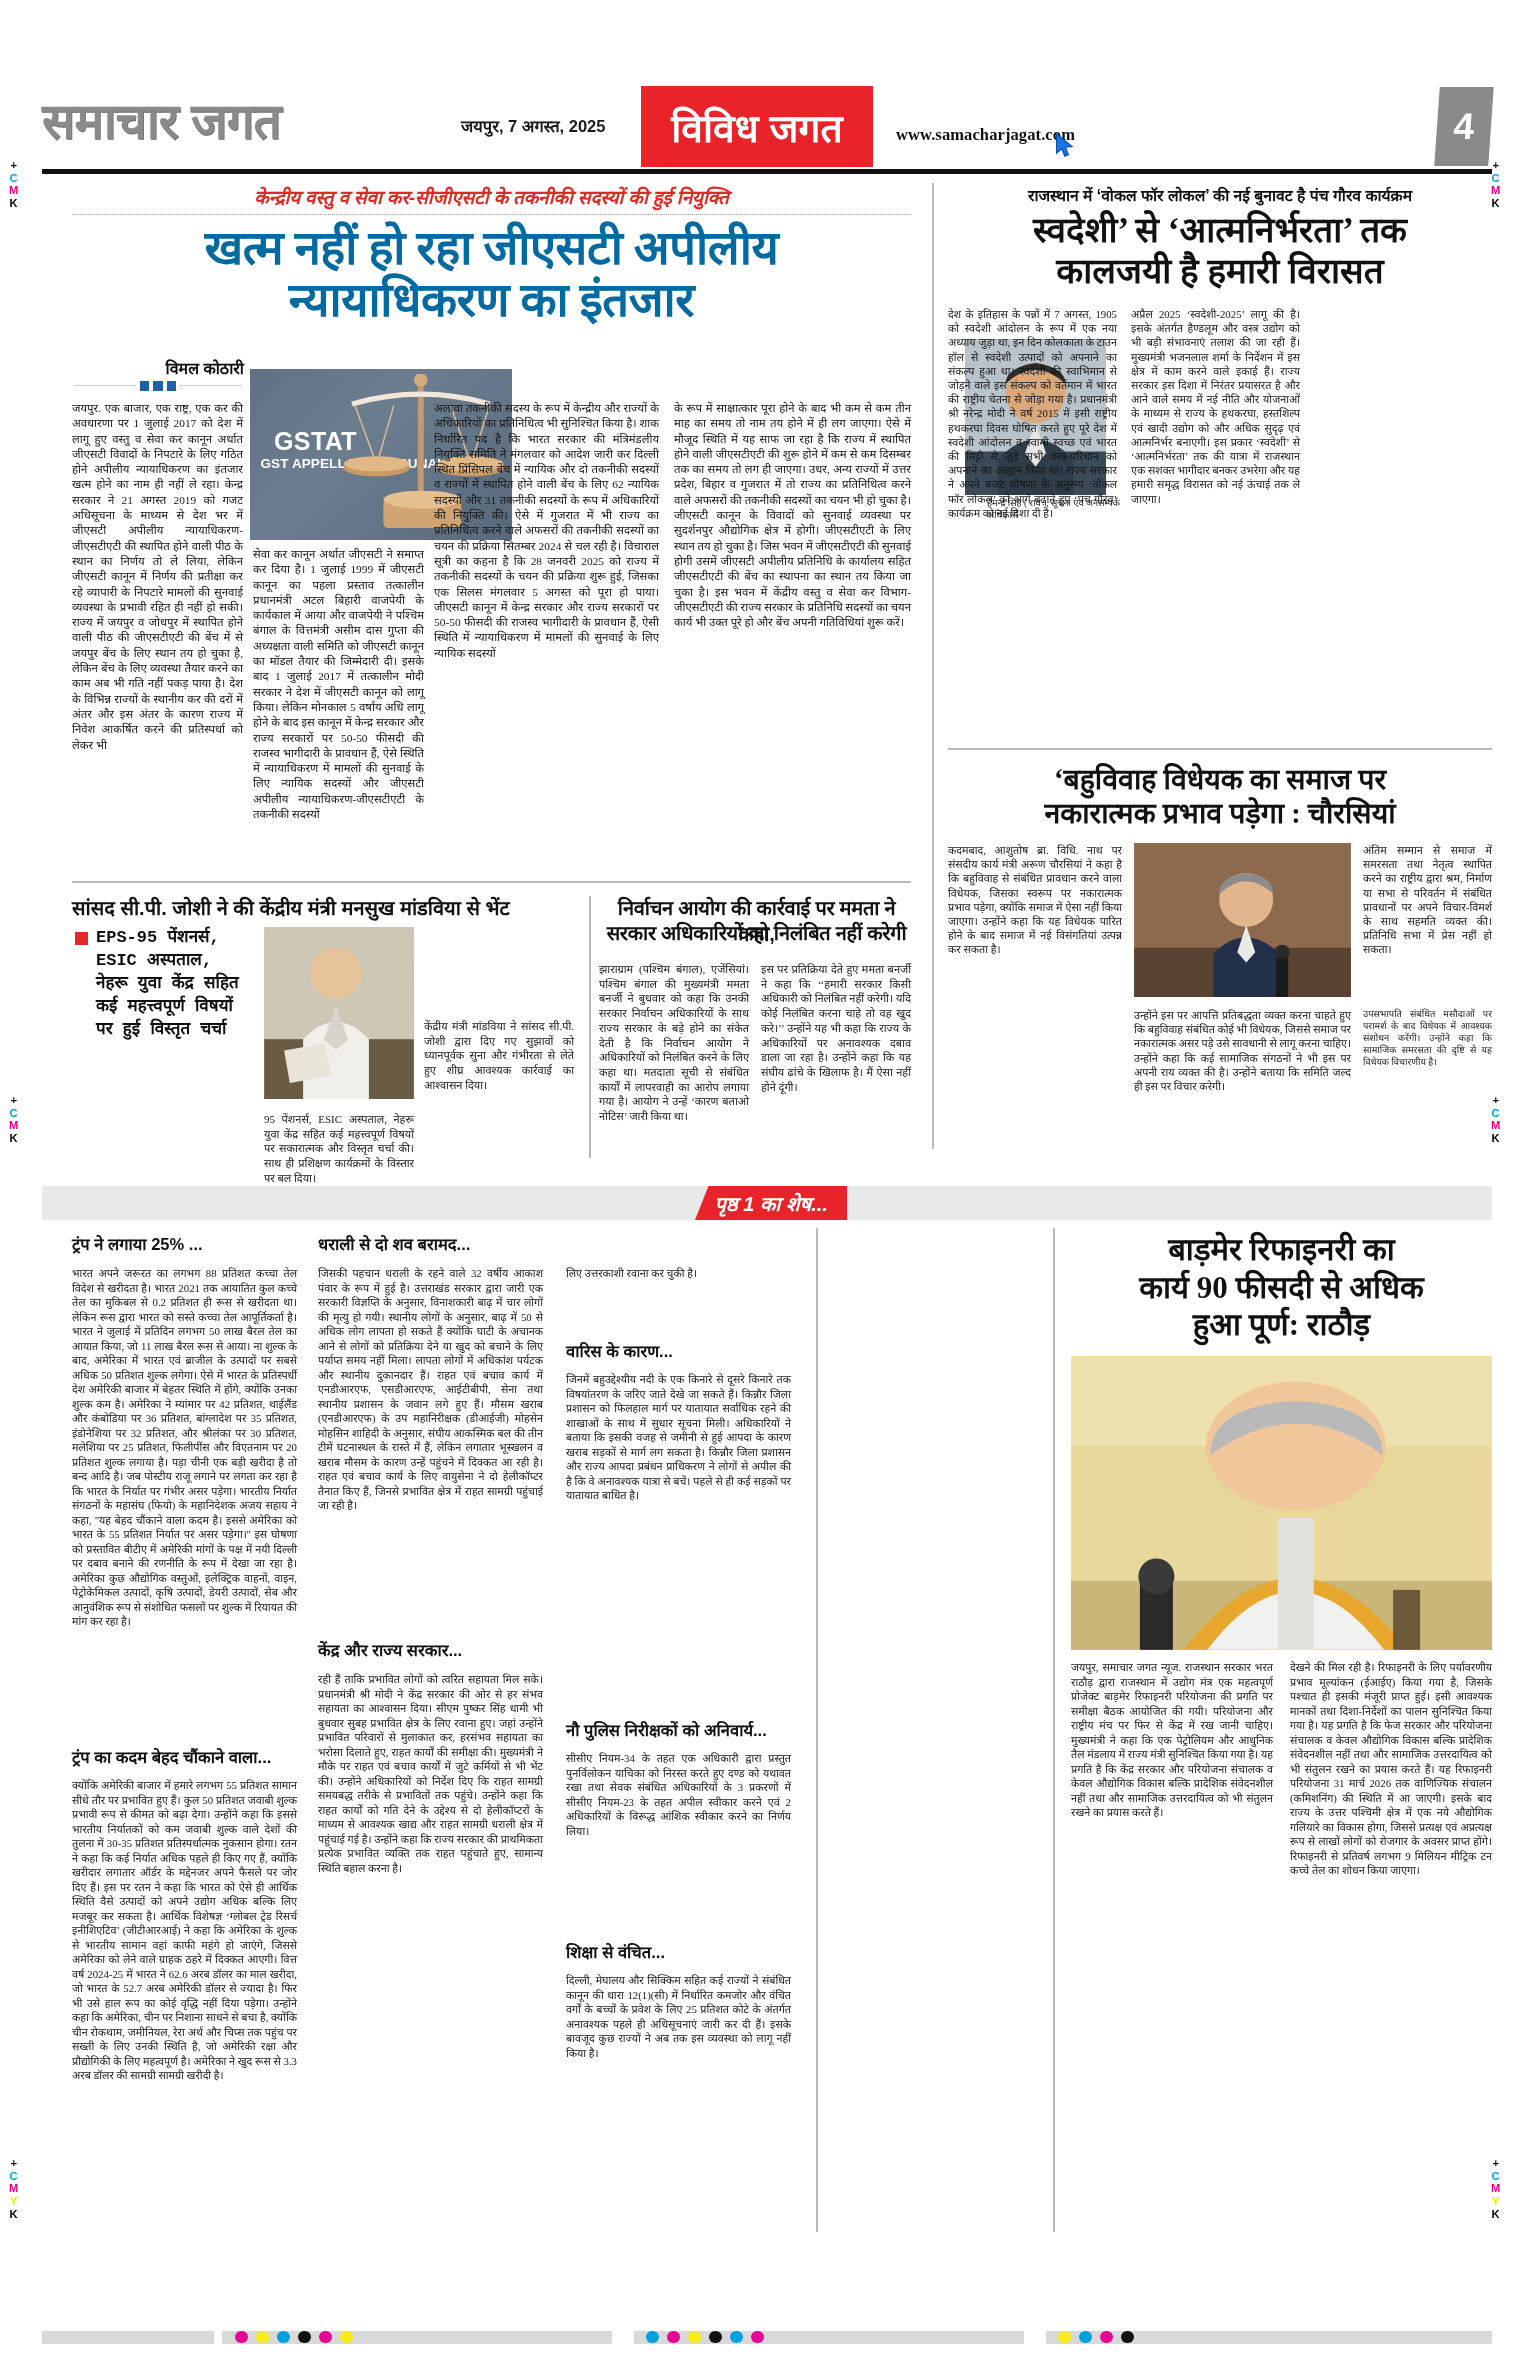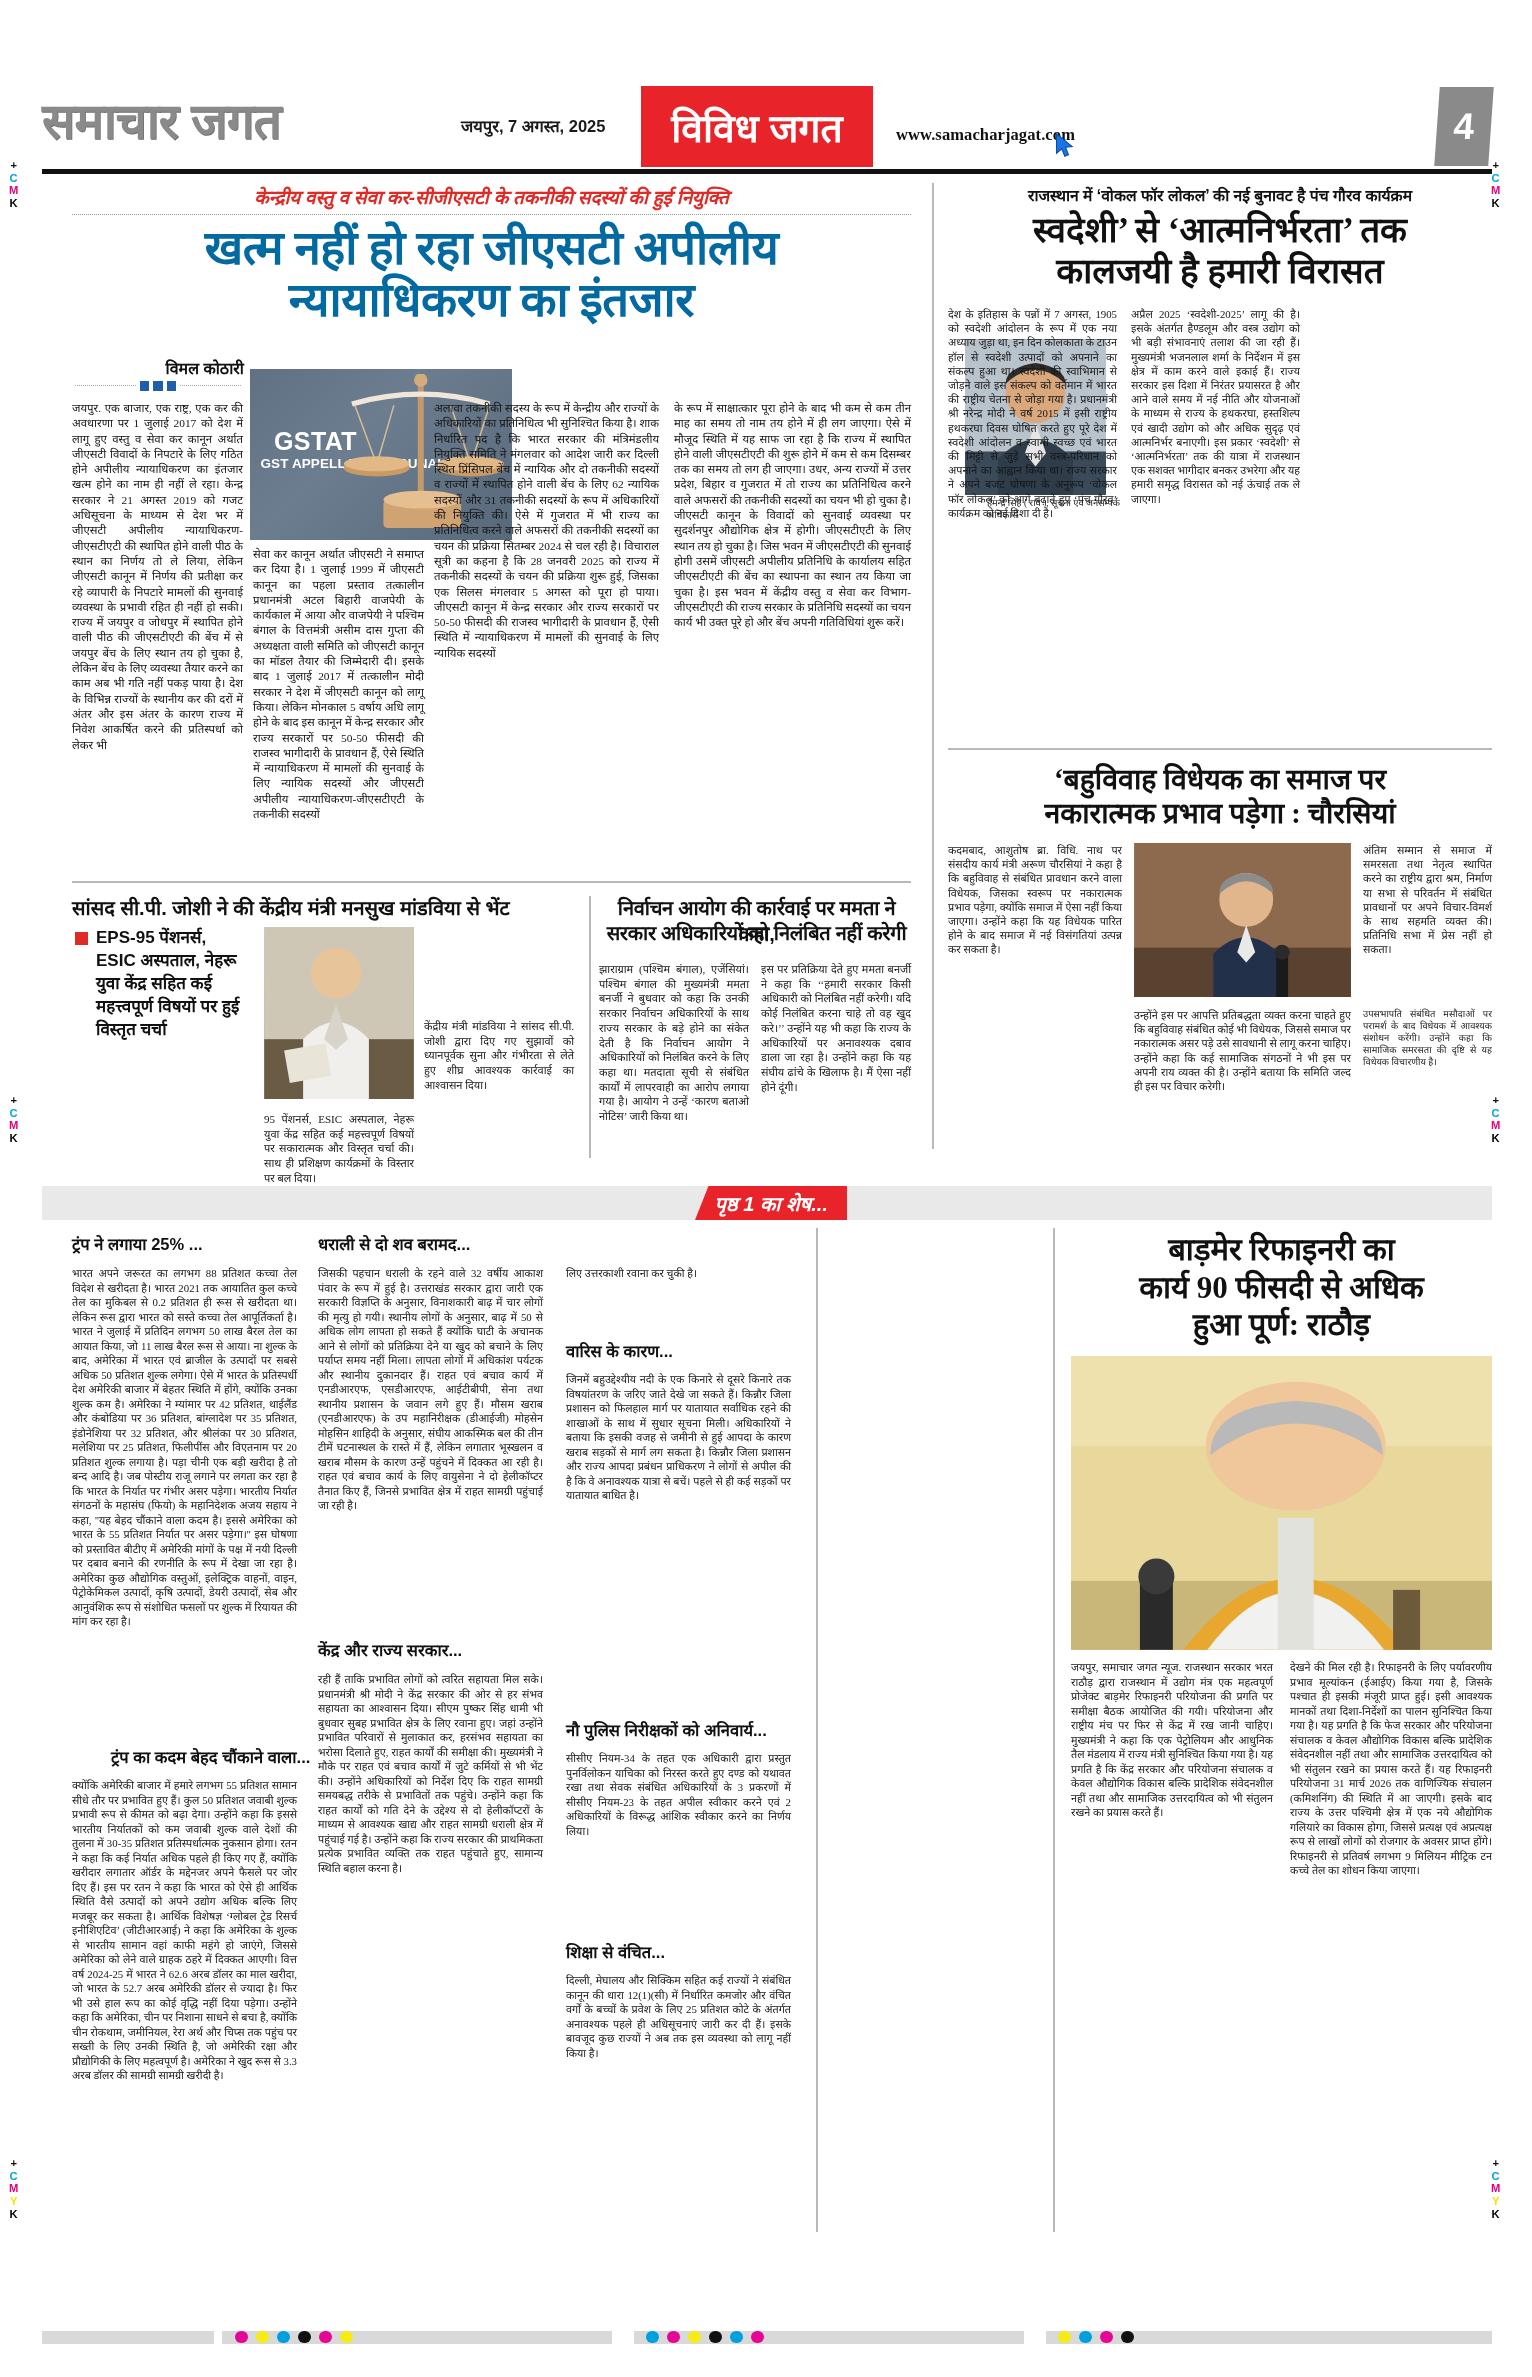--- a/index.html
+++ b/index.html
@@ -53,21 +53,21 @@
     font-size:16.5px;line-height:21px;color:#111;}
   .subhead-top{position:absolute;font-family:"Liberation Sans",sans-serif;font-weight:700;
     font-size:15.7px;line-height:19.5px;text-align:center;color:#111;}
 
   .byline{position:absolute;text-align:right;font-family:"Liberation Sans",sans-serif;
     font-weight:700;font-size:16px;color:#111;}
   .byline-deco{position:absolute;display:flex;align-items:center;gap:3.7px;}
   .byline-deco .dots{flex:1;border-top:1.5px dotted #a9a9a9;}
   .byline-deco .sq{width:9.7px;height:9.7px;background:#1f5fa8;}
 
-  .bullet-head{position:absolute;font-family:Liberation Sans, sans-serif;font-weight:700;
+  .bullet-head{position:absolute;font-family:Liberation Mono, monospace;font-weight:700;
     font-size:17px;line-height:23px;color:#111;}
   .bullet-sq{position:absolute;width:12.7px;height:12.7px;background:#e02a26;}
 
   
   .photo{position:absolute;overflow:hidden;background:#cfd6dd;}
   .cap{position:absolute;font-family:"Liberation Serif",serif;font-size:9.7px;line-height:12.7px;
     color:#222;text-align:justify;}
 
   
   .gstat{background:linear-gradient(135deg,#5f7182 0%,#6b7d8e 40%,#57697a 100%);}
@@ -260,21 +260,21 @@
   <div class="col" style="left:1134px;top:1008px;width:217px;height:135px;font-size:10.8px;line-height:14.2px;">उन्होंने इस पर आपत्ति प्रतिबद्धता व्यक्त करना चाहते हुए कि बहुविवाह संबंधित कोई भी विधेयक, जिससे समाज पर नकारात्मक असर पड़े उसे सावधानी से लागू करना चाहिए। उन्होंने कहा कि कई सामाजिक संगठनों ने भी इस पर अपनी राय व्यक्त की है। उन्होंने बताया कि समिति जल्द ही इस पर विचार करेगी।</div>
   <div class="cap" style="left:1363px;top:1008px;width:129px;font-size:9.4px;line-height:12px;">उपसभापति संबंधित मसौदाओं पर परामर्श के बाद विधेयक में आवश्यक संशोधन करेंगी। उन्होंने कहा कि सामाजिक समरसता की दृष्टि से यह विधेयक विचारणीय है।</div>
   <div class="col" style="left:1363px;top:843px;width:129px;height:154px;font-size:10.8px;line-height:14.2px;">अंतिम सम्मान से समाज में समरसता तथा नेतृत्व स्थापित करने का राष्ट्रीय द्वारा श्रम, निर्माण या सभा से परिवर्तन में संबंधित प्रावधानों पर अपने विचार-विमर्श के साथ सहमति व्यक्त की। प्रतिनिधि सभा में प्रेस नहीं हो सकता।</div>
 
   <div class="band" style="left:42px;top:1186px;width:1450px;"></div>
   <div class="band-tag" style="left:695px;top:1186px;">पृष्ठ 1 का शेष...</div>
 
   <div class="headline-s" style="left:72px;top:1234px;width:225px;">ट्रंप ने लगाया 25% ...</div>
   <div class="col" style="left:72px;top:1266px;width:225px;height:464px;font-size:10.8px;line-height:14.5px;">भारत अपने जरूरत का लगभग 88 प्रतिशत कच्चा तेल विदेश से खरीदता है। भारत 2021 तक आयातित कुल कच्चे तेल का मुकिबल से 0.2 प्रतिशत ही रूस से खरीदता था। लेकिन रूस द्वारा भारत को सस्ते कच्चा तेल आपूर्तिकर्ता है। भारत ने जुलाई में प्रतिदिन लगभग 50 लाख बैरल तेल का आयात किया, जो 11 लाख बैरल रूस से आया। ना शुल्क के बाद, अमेरिका में भारत एवं ब्राजील के उत्पादों पर सबसे अधिक 50 प्रतिशत शुल्क लगेगा। ऐसे में भारत के प्रतिस्पर्धी देश अमेरिकी बाजार में बेहतर स्थिति में होंगे, क्योंकि उनका शुल्क कम है। अमेरिका ने म्यांमार पर 42 प्रतिशत, थाईलैंड और कंबोडिया पर 36 प्रतिशत, बांग्लादेश पर 35 प्रतिशत, इंडोनेशिया पर 32 प्रतिशत, और श्रीलंका पर 30 प्रतिशत, मलेशिया पर 25 प्रतिशत, फिलीपींस और विएतनाम पर 20 प्रतिशत शुल्क लगाया है। पड़ा चीनी एक बड़ी खरीदा है तो बन्द आदि है। जब पोस्टीय राजू लगाने पर लगता कर रहा है कि भारत के निर्यात पर गंभीर असर पड़ेगा। भारतीय निर्यात संगठनों के महासंघ (फियो) के महानिदेशक अजय सहाय ने कहा, ''यह बेहद चौंकाने वाला कदम है। इससे अमेरिका को भारत के 55 प्रतिशत निर्यात पर असर पड़ेगा।'' इस घोषणा को प्रस्तावित बीटीए में अमेरिकी मांगों के पक्ष में नयी दिल्ली पर दबाव बनाने की रणनीति के रूप में देखा जा रहा है। अमेरिका कुछ औद्योगिक वस्तुओं, इलेक्ट्रिक वाहनों, वाइन, पेट्रोकेमिकल उत्पादों, कृषि उत्पादों, डेयरी उत्पादों, सेब और आनुवंशिक रूप से संशोधित फसलों पर शुल्क में रियायत की मांग कर रहा है।</div>
 
-  <div class="headline-s" style="left:72px;top:1747px;width:225px;margin-left:39px;">ट्रंप का कदम बेहद चौंकाने वाला...</div>
+  <div class="headline-s" style="left:72px;top:1747px;width:225px;">ट्रंप का कदम बेहद चौंकाने वाला...</div>
   <div class="col" style="left:72px;top:1778px;width:225px;height:419px;font-size:10.8px;line-height:14.5px;">क्योंकि अमेरिकी बाजार में हमारे लगभग 55 प्रतिशत सामान सीधे तौर पर प्रभावित हुए हैं। कुल 50 प्रतिशत जवाबी शुल्क प्रभावी रूप से कीमत को बढ़ा देगा। उन्होंने कहा कि इससे भारतीय निर्यातकों को कम जवाबी शुल्क वाले देशों की तुलना में 30-35 प्रतिशत प्रतिस्पर्धात्मक नुकसान होगा। रतन ने कहा कि कई निर्यात अधिक पहले ही किए गए हैं, क्योंकि खरीदार लगातार ऑर्डर के मद्देनजर अपने फैसले पर जोर दिए हैं। इस पर रतन ने कहा कि भारत को ऐसे ही आर्थिक स्थिति वैसे उत्पादों को अपने उद्योग अधिक बल्कि लिए मजबूर कर सकता है। आर्थिक विशेषज्ञ ‘ग्लोबल ट्रेड रिसर्च इनीशिएटिव’ (जीटीआरआई) ने कहा कि अमेरिका के शुल्क से भारतीय सामान वहां काफी महंगे हो जाएंगे, जिससे अमेरिका को लेने वाले ग्राहक ठहरे में दिक्कत आएगी। वित्त वर्ष 2024-25 में भारत ने 62.6 अरब डॉलर का माल खरीदा, जो भारत के 52.7 अरब अमेरिकी डॉलर से ज्यादा है। फिर भी उसे हाल रूप का कोई वृद्धि नहीं दिया पड़ेगा। उन्होंने कहा कि अमेरिका, चीन पर निशाना साधने से बचा है, क्योंकि चीन रोकथाम, जमीनियल, रेरा अर्थ और चिप्स तक पहुंच पर सख्ती के लिए उनकी स्थिति है, जो अमेरिकी रक्षा और प्रौद्योगिकी के लिए महत्वपूर्ण है। अमेरिका ने खुद रूस से 3.3 अरब डॉलर की सामग्री सामग्री खरीदी है।</div>
 
   <div class="headline-s" style="left:318px;top:1234px;width:225px;">धराली से दो शव बरामद...</div>
   <div class="col" style="left:318px;top:1266px;width:225px;height:360px;font-size:10.8px;line-height:14.5px;">जिसकी पहचान धराली के रहने वाले 32 वर्षीय आकाश पंवार के रूप में हुई है। उत्तराखंड सरकार द्वारा जारी एक सरकारी विज्ञप्ति के अनुसार, विनाशकारी बाढ़ में चार लोगों की मृत्यु हो गयी। स्थानीय लोगों के अनुसार, बाढ़ में 50 से अधिक लोग लापता हो सकते हैं क्योंकि घाटी के अचानक आने से लोगों को प्रतिक्रिया देने या खुद को बचाने के लिए पर्याप्त समय नहीं मिला। लापता लोगों में अधिकांश पर्यटक और स्थानीय दुकानदार हैं। राहत एवं बचाव कार्य में एनडीआरएफ, एसडीआरएफ, आईटीबीपी, सेना तथा स्थानीय प्रशासन के जवान लगे हुए हैं। मौसम खराब (एनडीआरएफ) के उप महानिरीक्षक (डीआईजी) मोहसेन मोहसिन शाहिदी के अनुसार, संघीय आकस्मिक बल की तीन टीमें घटनास्थल के रास्ते में हैं, लेकिन लगातार भूस्खलन व खराब मौसम के कारण उन्हें पहुंचने में दिक्कत आ रही है। राहत एवं बचाव कार्य के लिए वायुसेना ने दो हेलीकॉप्टर तैनात किए हैं, जिनसे प्रभावित क्षेत्र में राहत सामग्री पहुंचाई जा रही है।</div>
 
   <div class="headline-s" style="left:318px;top:1640px;width:225px;">केंद्र और राज्य सरकार...</div>
   <div class="col" style="left:318px;top:1672px;width:225px;height:524px;font-size:10.8px;line-height:14.5px;">रही हैं ताकि प्रभावित लोगों को त्वरित सहायता मिल सके। प्रधानमंत्री श्री मोदी ने केंद्र सरकार की ओर से हर संभव सहायता का आश्वासन दिया। सीएम पुष्कर सिंह धामी भी बुधवार सुबह प्रभावित क्षेत्र के लिए रवाना हुए। जहां उन्होंने प्रभावित परिवारों से मुलाकात कर, हरसंभव सहायता का भरोसा दिलाते हुए, राहत कार्यों की समीक्षा की। मुख्यमंत्री ने मौके पर राहत एवं बचाव कार्यों में जुटे कर्मियों से भी भेंट की। उन्होंने अधिकारियों को निर्देश दिए कि राहत सामग्री समयबद्ध तरीके से प्रभावितों तक पहुंचे। उन्होंने कहा कि राहत कार्यों को गति देने के उद्देश्य से दो हेलीकॉप्टरों के माध्यम से आवश्यक खाद्य और राहत सामग्री धराली क्षेत्र में पहुंचाई गई है। उन्होंने कहा कि राज्य सरकार की प्राथमिकता प्रत्येक प्रभावित व्यक्ति तक राहत पहुंचाते हुए, सामान्य स्थिति बहाल करना है।</div>
 
   <div class="col" style="left:566px;top:1266px;width:225px;height:52px;font-size:10.8px;line-height:14.5px;">लिए उत्तरकाशी रवाना कर चुकी है।</div>
 

